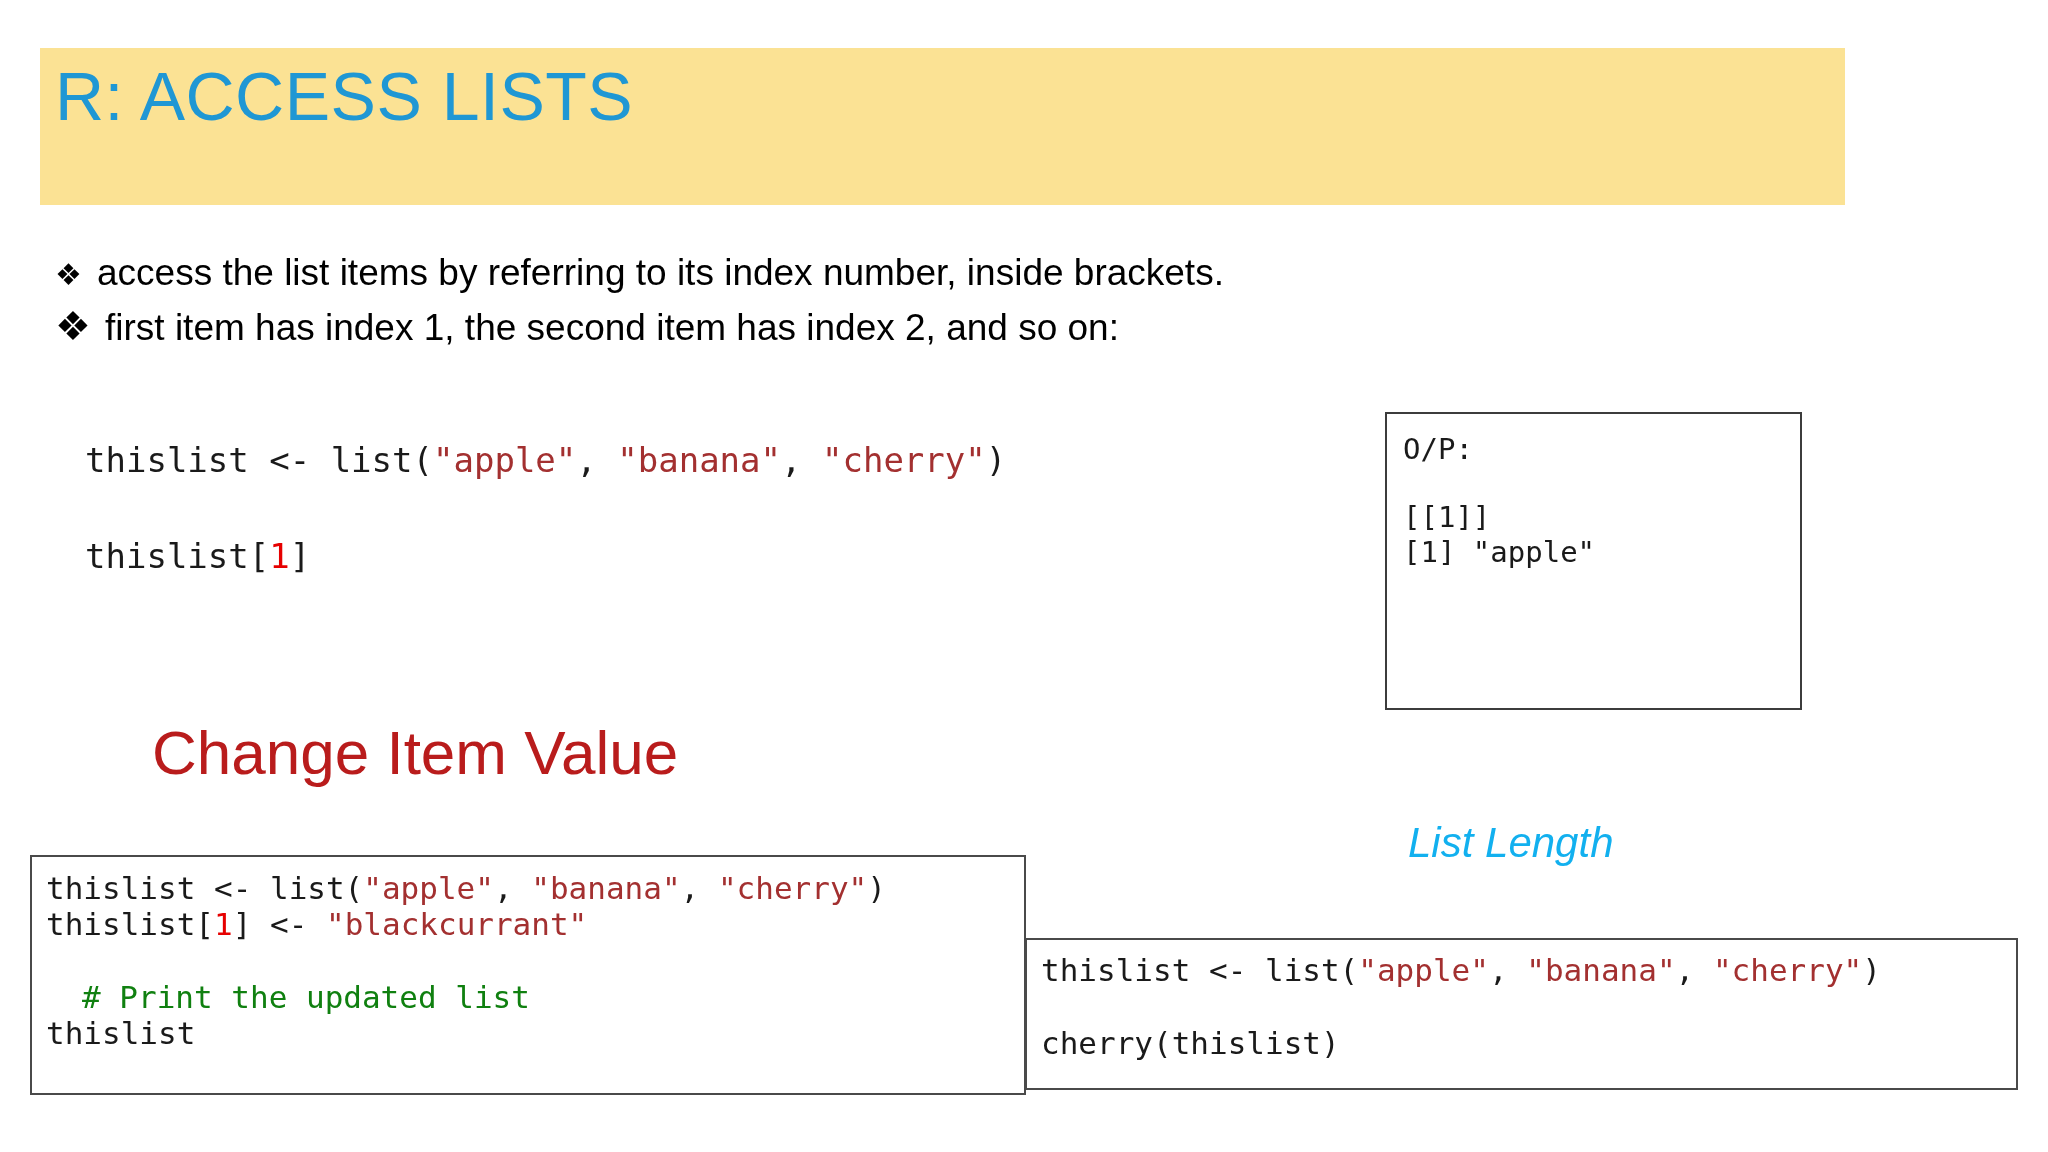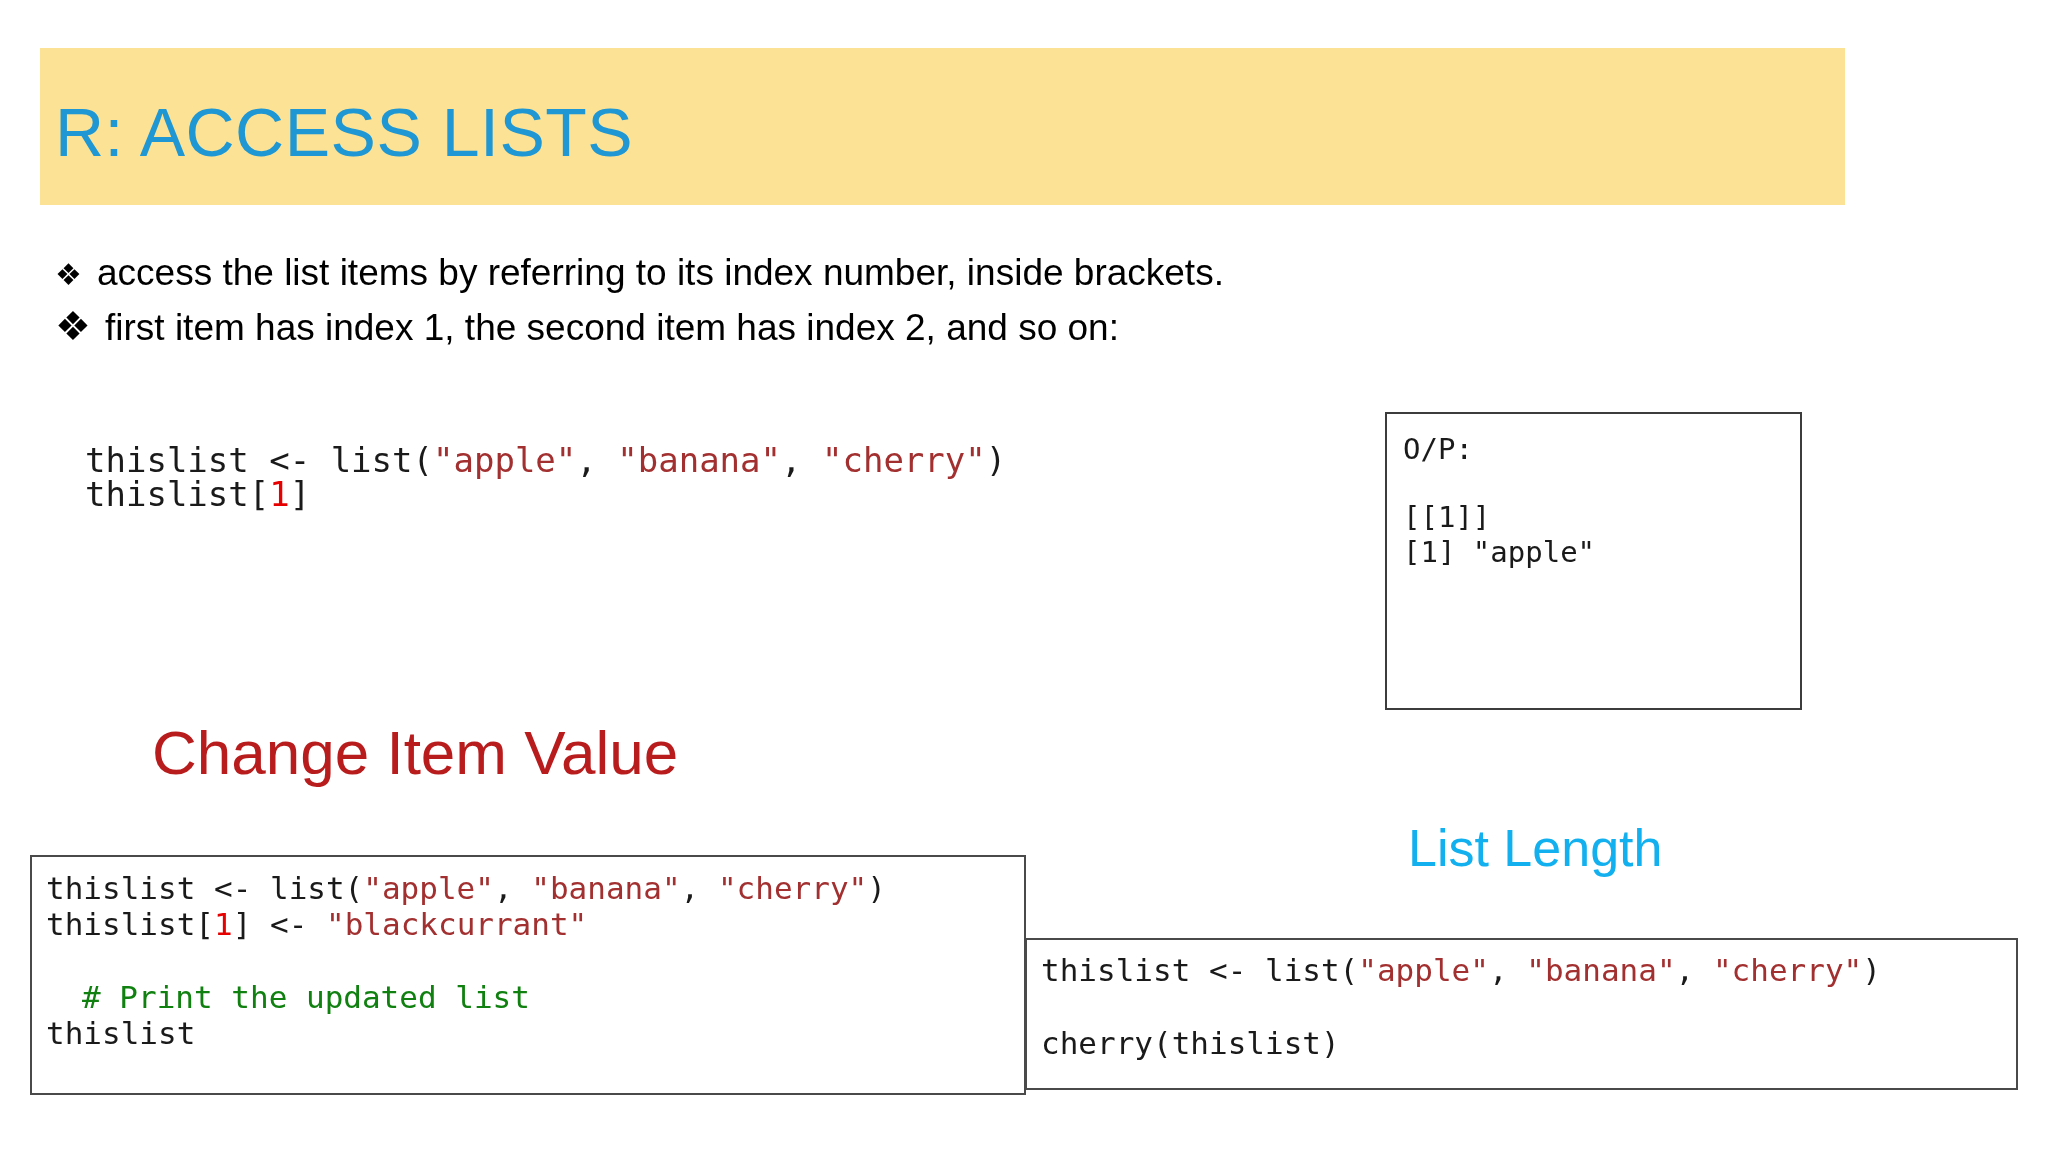--- a/index.html
+++ b/index.html
@@ -28,21 +28,20 @@
   #title-text {
     position: absolute;
     left: 55px;
     top: 62px;
     font-size: 68px;
     font-weight: 400;
     color: #1f97d4;
     letter-spacing: 0.5px;
     white-space: nowrap;
     line-height: 1;
-    margin-top: 36px;
   }
 
   
   .bullet-row {
     position: absolute;
     display: flex;
     align-items: baseline;
     white-space: nowrap;
     color: #000000;
   }
@@ -77,21 +76,21 @@
   .cmt { color: #108010; margin-left: 36px; }
 
   
   #main-snippet {
     position: absolute;
     left: 85px;
     top: 443px;
     font-size: 34px;
     line-height: 1.0;
   }
-  #main-snippet .line2 { display: block; }
+  #main-snippet .line2 { margin-top: 62px; display: block; }
 
   
   #op-box {
     position: absolute;
     left: 1385px;
     top: 412px;
     width: 417px;
     height: 298px;
     border: 2px solid #3c3c3c;
     background: #ffffff;
@@ -114,24 +113,25 @@
     color: #b91c1c;
     white-space: nowrap;
     line-height: 1;
   }
 
   
   #length-heading {
     position: absolute;
     left: 1408px;
     top: 822px;
-    font-size: 52px;
+    font-size: 42px;
     color: #12b0ef;
     white-space: nowrap;
     line-height: 1;
+    font-style: italic;
   }
 
   
   #change-box {
     position: absolute;
     left: 30px;
     top: 855px;
     width: 996px;
     height: 240px;
     border: 2px solid #4a4a4a;

